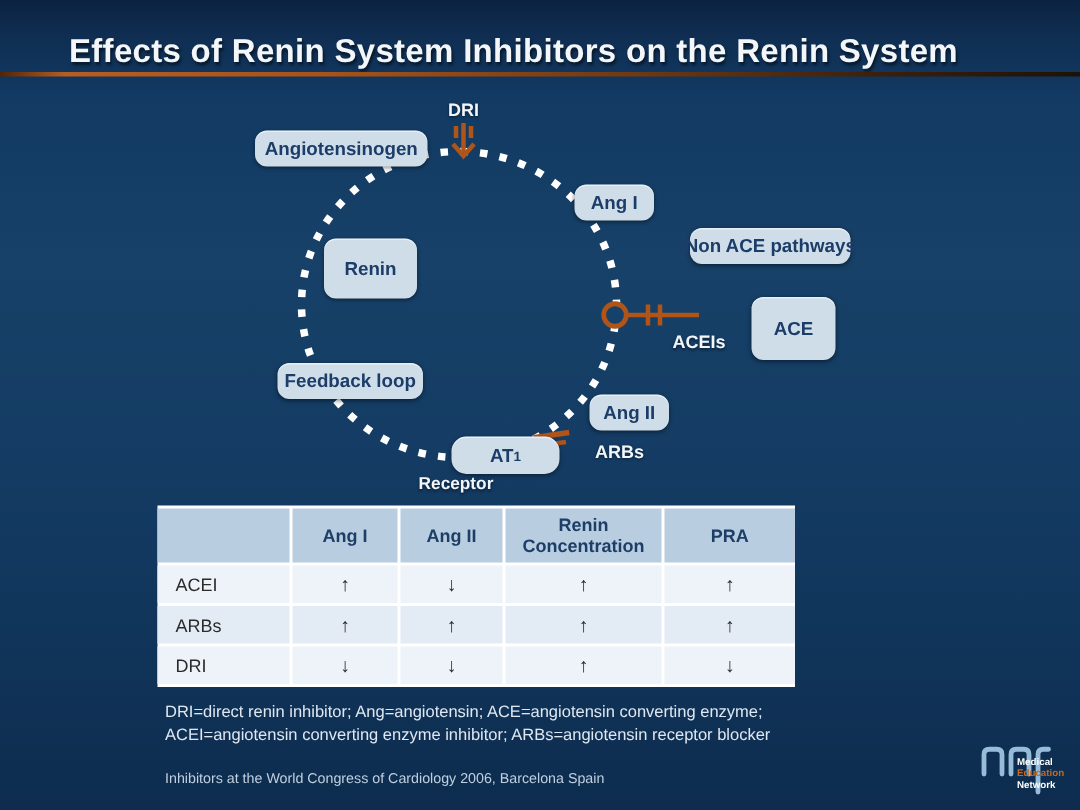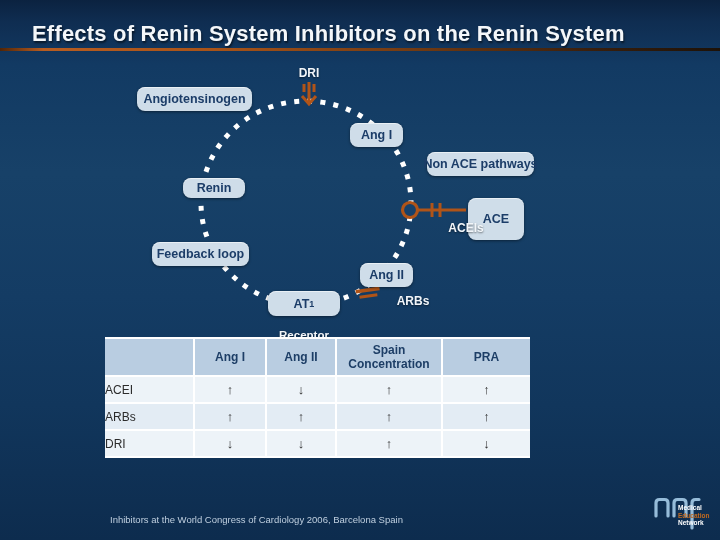--- a/index.html
+++ b/index.html
@@ -2,65 +2,66 @@
 <html><head>
 <meta charset="utf-8">
 <style>
   html,body{margin:0;padding:0;background:#0a1f3a;}
   .slide{
     position:relative;width:720px;height:540px;overflow:hidden;
     font-family:"Liberation Sans",sans-serif;
     background:linear-gradient(180deg,#0b2240 0%,#0f2d51 4%,#123a63 12%,#174168 32%,#143c64 55%,#11365c 75%,#0d2c4e 100%);
   }
   .page-title{
-    position:absolute;left:32px;top:21px;margin:0;
+    position:absolute;left:46px;top:21px;margin:0;
     font-size:22px;font-weight:bold;color:#f4f7fa;letter-spacing:.2px;
     text-shadow:1px 2px 2px rgba(0,0,0,.55);white-space:nowrap;
   }
   .title-rule{
     position:absolute;left:0;top:48px;width:720px;height:3px;
     background:linear-gradient(90deg,#512507 0%,#b85d21 6%,#a85318 30%,#713a12 58%,#3a1f0c 82%,#1d1208 100%);
   }
   .diagram-svg{position:absolute;left:0;top:0;width:720px;height:540px;pointer-events:none;}
   .node{
     position:absolute;display:flex;align-items:center;justify-content:center;
     background:#cfdde9;border-radius:8px;color:#1c3d68;font-weight:bold;font-size:12.5px;
     box-shadow:0 1px 3px rgba(0,0,0,.45), inset 0 1px 0 rgba(255,255,255,.55);
     white-space:nowrap;
+    margin-left:33px;
   }
   .node sub{font-size:9px;line-height:0;}
   .flabel{position:absolute;color:#f2f6fa;font-weight:bold;font-size:12px;text-align:center;white-space:nowrap;
           text-shadow:0 1px 2px rgba(0,0,0,.5);}
   
   .n-angiotensinogen{left:137px;top:87px;width:115px;height:24px;}
   .n-angi{left:350px;top:123px;width:53px;height:24px;}
   .n-nonace{left:427px;top:152px;width:107px;height:24px;}
-  .n-renin{left:183px;top:178px;width:62px;height:20px;}
+  .n-renin{left:183px;top:159px;width:62px;height:40px;}
   .n-ace{left:468px;top:198px;width:56px;height:42px;}
   .n-feedback{left:152px;top:242px;width:97px;height:24px;}
   .n-angii{left:360px;top:263px;width:53px;height:24px;}
-  .n-at1{left:268px;top:291px;width:72px;height:25px;}
+  .n-at1{left:268px;top:291px;width:72px;height:25px;border-radius:10px;}
   .l-dri{left:294px;top:66px;width:30px;}
   .l-aceis{left:444px;top:221px;width:44px;}
   .l-arbs{left:392px;top:294px;width:42px;}
-  .l-receptor{left:272px;top:317px;width:64px;font-size:11.5px;margin-top:12px;}
+  .l-receptor{left:272px;top:317px;width:64px;font-size:11.5px;}
   
   .effects-table{
     position:absolute;left:105px;top:337px;width:425px;background:#ffffff;
     display:grid;grid-template-columns:88px 70px 68px 104px 87px;
     column-gap:2px;row-gap:2px;padding:2px 0;
   }
   .th{
     background:#b9cde1;color:#1d3e66;font-weight:bold;font-size:12px;line-height:14px;
     height:36px;display:flex;align-items:center;justify-content:center;text-align:center;
   }
   .td{
     font-size:12px;color:#2b2b2b;height:25px;display:flex;align-items:center;justify-content:center;
   }
-  .td.rowlabel{justify-content:flex-start;box-sizing:border-box;}
+  .td.rowlabel{justify-content:flex-start;padding-left:12px;box-sizing:border-box;}
   .row-a{background:#edf3f8;}
   .row-b{background:#e3ecf4;}
   .arrow{font-size:13px;}
   
   .footnote{
     position:absolute;left:110px;top:468px;width:520px;
     color:#dfe8f1;font-size:11px;line-height:14.5px;
   }
   .presented{
     position:absolute;left:110px;top:514px;width:420px;
@@ -128,21 +129,21 @@
 
   <div class="flabel l-dri">DRI</div>
   <div class="flabel l-aceis">ACEIs</div>
   <div class="flabel l-arbs">ARBs</div>
   <div class="flabel l-receptor">Receptor</div>
 
   <div class="effects-table">
     <div class="th"></div>
     <div class="th">Ang I</div>
     <div class="th">Ang II</div>
-    <div class="th">Spain Concentration</div>
+    <div class="th">Renin Concentration</div>
     <div class="th">PRA</div>
 
     <div class="td rowlabel row-a">ACEI</div>
     <div class="td row-a arrow">↑</div>
     <div class="td row-a arrow">↓</div>
     <div class="td row-a arrow">↑</div>
     <div class="td row-a arrow">↑</div>
 
     <div class="td rowlabel row-b">ARBs</div>
     <div class="td row-b arrow">↑</div>
@@ -150,20 +151,24 @@
     <div class="td row-b arrow">↑</div>
     <div class="td row-b arrow">↑</div>
 
     <div class="td rowlabel row-a">DRI</div>
     <div class="td row-a arrow">↓</div>
     <div class="td row-a arrow">↓</div>
     <div class="td row-a arrow">↑</div>
     <div class="td row-a arrow">↓</div>
   </div>
 
+  <div class="footnote">
+    <div>DRI=direct renin inhibitor; Ang=angiotensin; ACE=angiotensin converting enzyme;</div>
+    <div>ACEI=angiotensin converting enzyme inhibitor; ARBs=angiotensin receptor blocker</div>
+  </div>
   <div class="presented">Inhibitors at the World Congress of Cardiology 2006, Barcelona Spain</div>
 
   <svg class="logo" viewBox="0 0 66 44">
     <g fill="none" stroke="#96bcd9" stroke-width="3.2" stroke-linecap="round">
       <path d="M6 26 V13 q0-3.5 3.5-3.5 h5 q3.5 0 3.5 3.5 V26"></path>
       <path d="M24 26 V13 q0-3.5 3.5-3.5 h5 q3.5 0 3.5 3.5 V26"></path>
       <path d="M42 38 V13 q0-3.5 3.5-3.5 h3.5"></path>
     </g>
     <text x="28" y="20" font-family="Liberation Sans, sans-serif" font-size="6.5" font-weight="bold" fill="#ffffff">Medical</text>
     <text x="28" y="27.5" font-family="Liberation Sans, sans-serif" font-size="6.5" font-weight="bold" fill="#c26a1f">Education</text>

